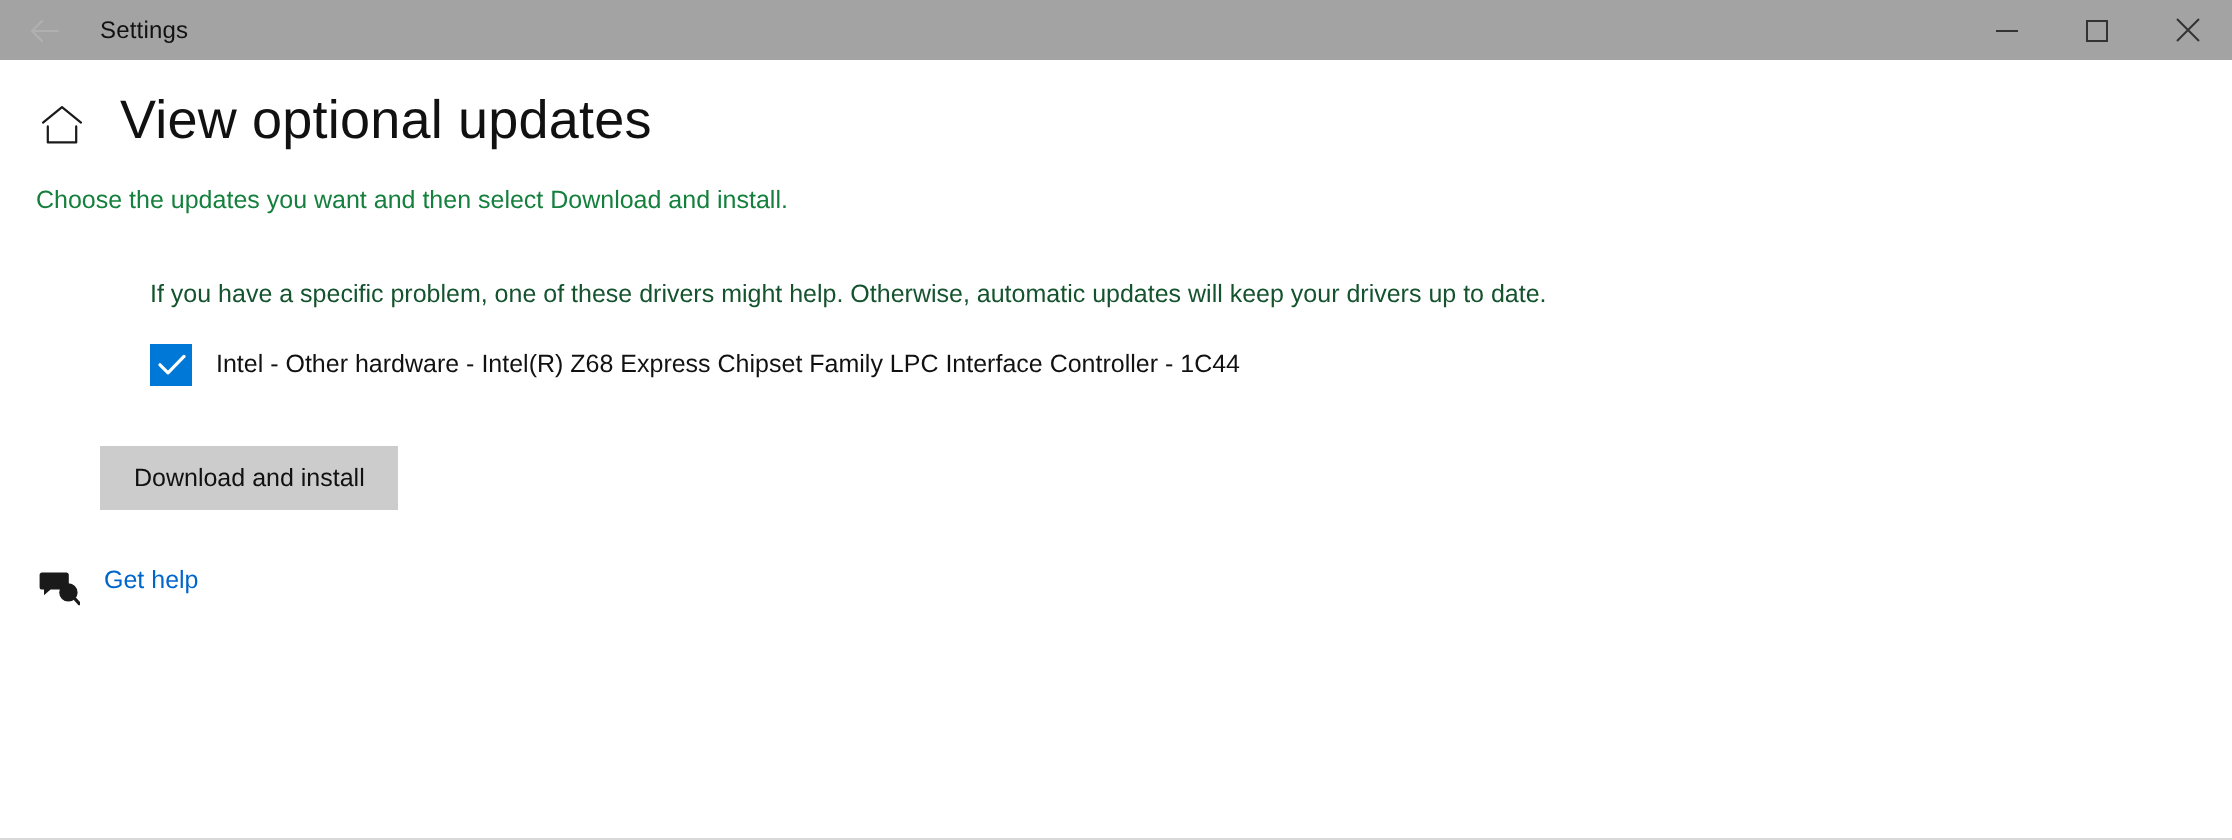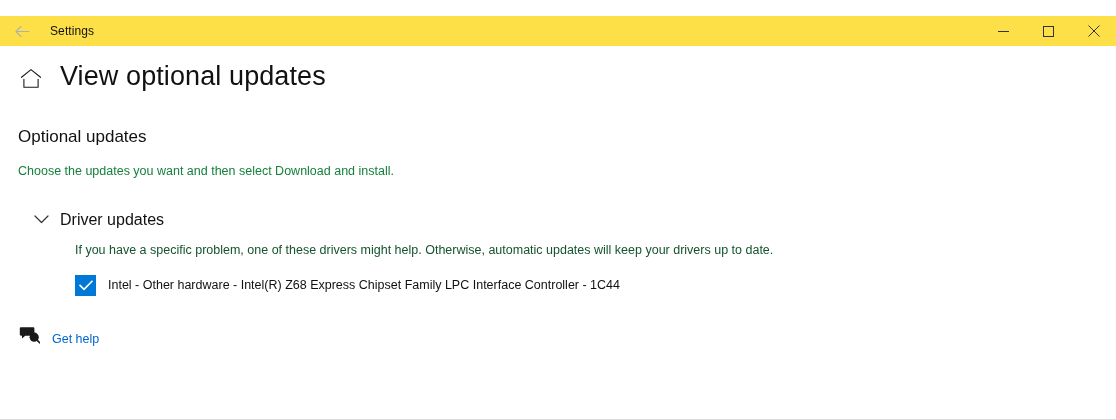--- a/index.html
+++ b/index.html
@@ -15,23 +15,22 @@
     color: #000000;
     overflow: hidden;
     position: relative;
   }
 
   
   .titlebar {
     height: 30px;
     display: flex;
     align-items: center;
-    background: #fde047;
+    background: #a3a3a3;
     position: relative;
-    margin-top: 16px;
   }
   .back-btn {
     width: 44px;
     height: 30px;
     display: flex;
     align-items: center;
     justify-content: center;
     color: #b8b8b8;
     font-size: 15px;
     line-height: 1;
@@ -162,21 +161,21 @@
     border: 1px solid #cccccc;
     color: #111111;
     font-family: "Liberation Sans", sans-serif;
     font-size: 12.5px;
     padding: 0 16px;
     cursor: default;
   }
 
   .help-row {
     display: flex;
-    align-items: flex-end;
+    align-items: flex-start;
     margin: 28px 0 0 18px;
   }
   .help-icon {
     width: 22px;
     height: 22px;
     display: flex;
     align-items: center;
     justify-content: center;
     color: #1a1a1a;
   }
@@ -232,45 +231,37 @@
     <svg width="22" height="21" viewBox="0 0 22 21" fill="none" aria-hidden="true">
       <path d="M1.5 9.3L11 1.6L20.5 9.3" stroke="#1a1a1a" stroke-width="1.1" stroke-linecap="round" stroke-linejoin="round"></path>
       <path d="M3.9 11.2V19.2H18.1V11.2" stroke="#1a1a1a" stroke-width="1.1" stroke-linecap="round" stroke-linejoin="round"></path>
     </svg>
   </div>
   <div class="page-title">View optional updates</div>
 </div>
 
 <div class="content">
 
-  <div class="section-heading">Optional updates</div>
   <div class="section-desc">Choose the updates you want and then select Download and install.</div>
 
   <div class="group">
-    <div class="group-header">
-      <span class="chevron">
-        <svg width="15" height="9" viewBox="0 0 15 9" fill="none" aria-hidden="true">
-          <path d="M1 1L7.5 7.5L14 1" stroke="#333333" stroke-width="1.2" stroke-linecap="round" stroke-linejoin="round"></path>
-        </svg>
-      </span>
-      <span class="group-title">Driver updates</span>
-    </div>
 
     <div class="group-desc">If you have a specific problem, one of these drivers might help. Otherwise, automatic updates will keep your drivers up to date.</div>
 
     <div class="checkbox-row">
       <span class="checkbox">
         <svg width="14" height="11" viewBox="0 0 14 11" fill="none" aria-hidden="true">
           <path d="M1 5.4L5 9.4L13 1.2" stroke="#ffffff" stroke-width="1.6" stroke-linecap="round" stroke-linejoin="round"></path>
         </svg>
       </span>
       <span class="checkbox-label">Intel - Other hardware - Intel(R) Z68 Express Chipset Family LPC Interface Controller - 1C44</span>
     </div>
   </div>
 
+  <button class="install-btn">Download and install</button>
 
 </div>
 
 <div class="help-row">
   <span class="help-icon">
     <svg width="21" height="19" viewBox="0 0 21 19" fill="none" aria-hidden="true">
       <path d="M2 2.2H14.2C14.9 2.2 15.4 2.7 15.4 3.4V9.6C15.4 10.3 14.9 10.8 14.2 10.8H6.3L3 13.6V10.8H2C1.3 10.8 0.8 10.3 0.8 9.6V3.4C0.8 2.7 1.3 2.2 2 2.2Z" fill="#1a1a1a"></path>
       <circle cx="15.2" cy="12.2" r="4.6" fill="#1a1a1a"></circle>
       <path d="M18.6 15.6L20.6 17.8" stroke="#1a1a1a" stroke-width="1.6" stroke-linecap="round"></path>
     </svg>

